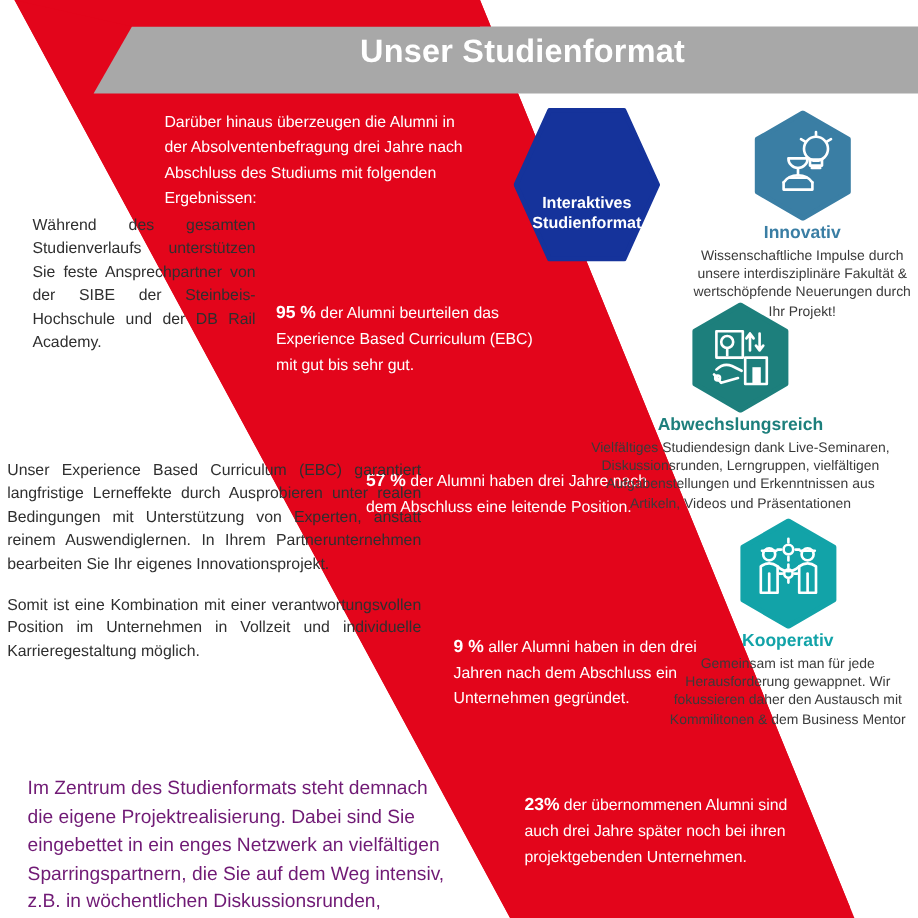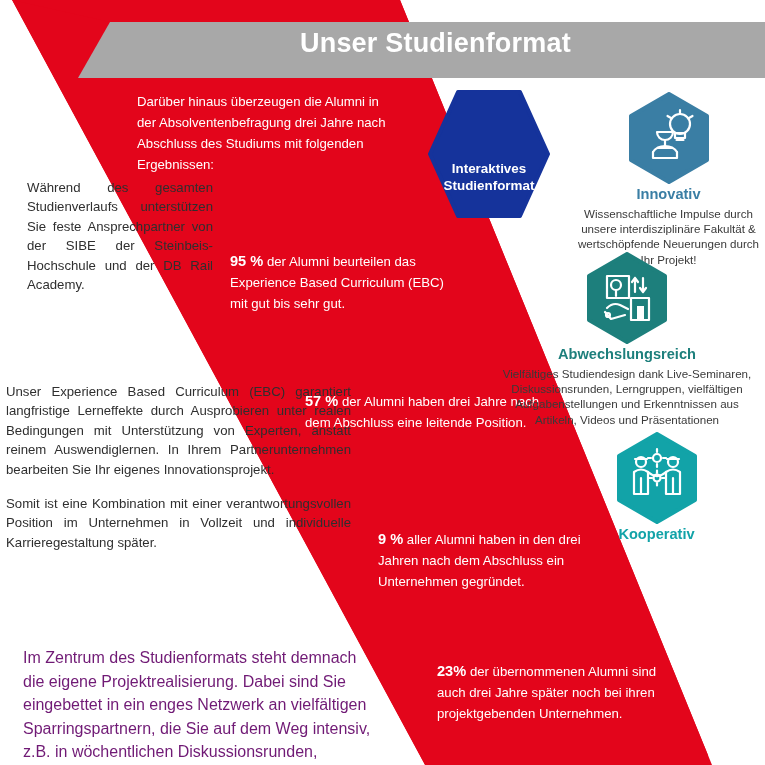--- a/index.html
+++ b/index.html
@@ -98,21 +98,21 @@
   .card .hexicon{position:relative;margin:0 auto;width:84px;height:92px;}
   .card .hexicon svg{display:block;position:absolute;left:0;top:0;}
   .card .card-title{
     font-size:14.6px;font-weight:bold;margin-top:2px;line-height:1.2;
   }
   .card .card-body{
     font-size:11.6px;color:#3a3a3a;line-height:1.33;margin-top:2px;
   }
   .card-innovativ{left:572px;top:92px;width:193px;}
   .card-innovativ .card-title{color:#3a7ea4;}
-  .card-abwechslung{left:493px;top:252px;width:268px;}
+  .card-abwechslung{left:483px;top:252px;width:268px;}
   .card-abwechslung .card-title{color:#1d7f7c;}
   .card-kooperativ{left:548px;top:432px;width:217px;}
   .card-kooperativ .card-title{color:#12a3a8;}
 </style>
 </head>
 <body>
 
 <div id="infographic">
 
   <svg class="bg-svg" viewBox="0 0 765 765">
@@ -157,21 +157,21 @@
   <div class="stat stat-67">
     <span class="num">23%</span>
     <span>der übernommenen Alumni sind auch drei Jahre später noch bei ihren projektgebenden Unternehmen.</span>
   </div>
 
   <div class="left-col">
     <p>Während des gesamten Studienverlaufs unterstützen Sie feste Ansprechpartner von der SIBE der Steinbeis-Hochschule und der DB Rail Academy.</p>
   </div>
   <div class="left-wide">
     <p>Unser Experience Based Curriculum (EBC) garantiert langfristige Lerneffekte durch Ausprobieren unter realen Bedingungen mit Unterstützung von Experten, anstatt reinem Auswendiglernen. In Ihrem Partnerunternehmen bearbeiten Sie Ihr eigenes Innovationsprojekt.</p>
-    <p>Somit ist eine Kombination mit einer verantwortungsvollen Position im Unternehmen in Vollzeit und individuelle Karrieregestaltung später.</p>
+    <p>Somit ist eine Kombination mit einer verantwortungsvollen Position im Unternehmen in Vollzeit und individuelle Karrieregestaltung möglich.</p>
   </div>
   <div class="left-bottom">
     <p>Im Zentrum des Studienformats steht demnach die eigene Projektrealisierung. Dabei sind Sie eingebettet in ein enges Netzwerk an vielfältigen Sparringspartnern, die Sie auf dem Weg intensiv, z.B. in wöchentlichen Diskussionsrunden, begleiten. Für Abwechslung sorgt die Aufgaben- und Medienvielfalt auf dem E-Campus.</p>
   </div>
 
   <div class="hex-main">
     <svg width="122" height="128" viewBox="0 0 122 128">
       <polygon points="30,2 92,2 120,64 92,126 30,126 2,64" fill="#15339b" stroke="#15339b" stroke-width="4" stroke-linejoin="round"></polygon>
     </svg>
     <div class="hex-label">
@@ -242,15 +242,16 @@
           <path d="M33 40 q9 8 18 0"></path>
 
           <circle cx="42" cy="26" r="4"></circle>
           <path d="M42 20 v-3 M42 32 v3 M36 26 h-3 M48 26 h3"></path>
           <circle cx="42" cy="46" r="3.5"></circle>
           <path d="M42 41 v-2.5 M42 51 v2.5 M37 46 h-2.5 M47 46 h2.5"></path>
         </g>
       </svg>
     </div>
     <div class="card-title">Kooperativ</div>
+    <div class="card-body">Gemeinsam ist man für jede Herausforderung gewappnet. Wir fokussieren daher den Austausch mit Kommilitonen &amp; dem Business Mentor</div>
   </div>
 
 </div>
 
 </body></html>

